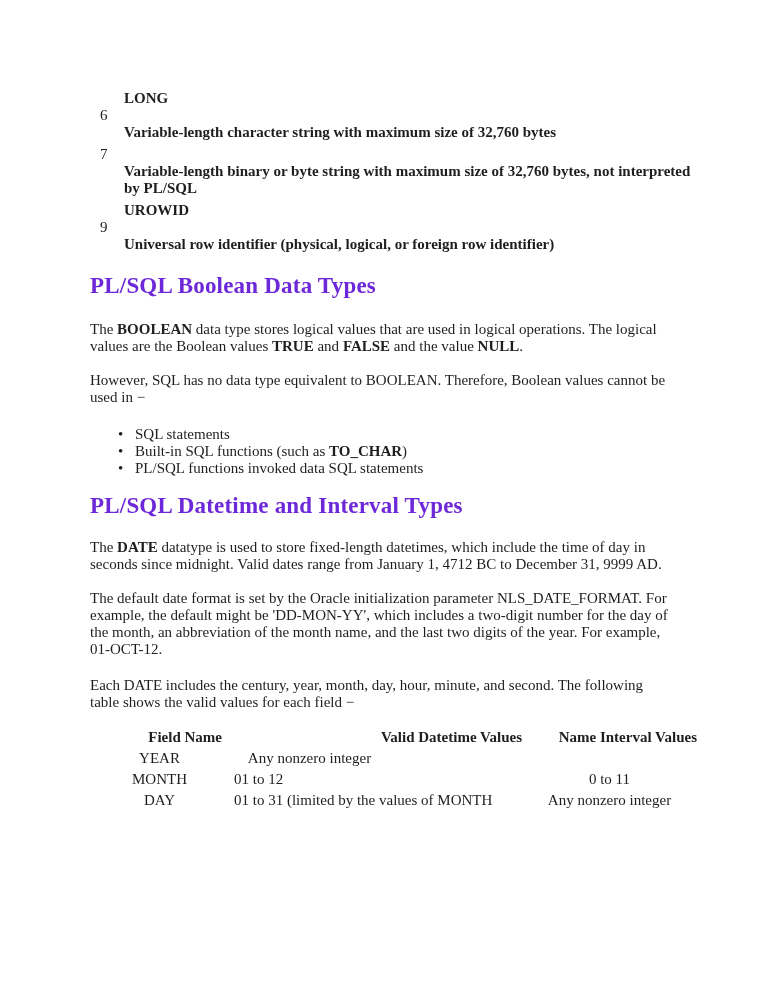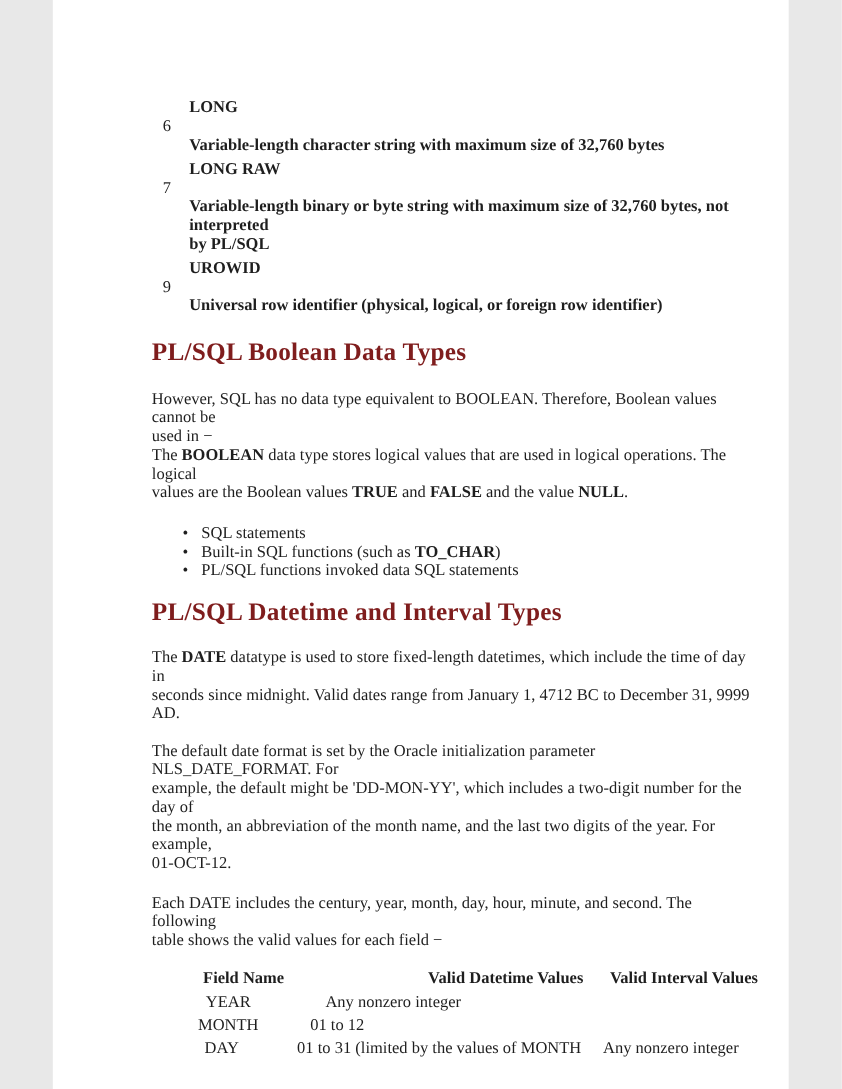--- a/index.html
+++ b/index.html
@@ -1,18 +1,18 @@
 <!DOCTYPE html>
 <html><head>
 <meta charset="utf-8">
 <style>
   html, body { margin: 0; padding: 0; background: #e8e8e8; }
   .page {
     position: relative;
-    width: 669px;
+    width: 765px;
     height: 990px;
     margin: 0 auto;
     background: #ffffff;
     box-sizing: border-box;
     padding: 90px 28px 0 90px;
     font-family: "Liberation Serif", "DejaVu Serif", serif;
     font-size: 15px;
     line-height: 17px;
     color: #1e1e1e;
     overflow: hidden;
@@ -24,21 +24,21 @@
   .def-item.last { margin-bottom: 16px; }
   .def-term { font-weight: 700; margin-left: 34px; }
   .def-num  { margin-left: 10px; }
   .def-desc { margin-left: 34px; font-weight: bold; }
 
   
   h1 {
     font-size: 23px;
     line-height: 26px;
     font-weight: 700;
-    color: #7f1d1d;
+    color: #6d28d9;
     margin: 20px 0 22px 0;
     letter-spacing: 0.2px;
   }
   h1.h-datetime { margin-top: 16px; margin-bottom: 20px; }
 
   
   .para { margin: 0 0 17px 0; }
   .para.tight { margin-bottom: 0; }
   .para.mb19 { margin-bottom: 19px; }
 
@@ -64,40 +64,39 @@
 
   <section class="def-list">
 
     <div class="def-item">
       <div class="def-term">LONG</div>
       <div class="def-num">6</div>
       <div class="def-desc"><span>Variable-length character string with maximum size of 32,760 bytes</span></div>
     </div>
 
     <div class="def-item">
-      <div class="def-term">LONG RAW</div>
       <div class="def-num">7</div>
       <div class="def-desc"><span>Variable-length binary or byte string with maximum size of 32,760 bytes, not interpreted</span><br><span>by PL/SQL</span></div>
     </div>
 
 
     <div class="def-item last">
       <div class="def-term">UROWID</div>
       <div class="def-num">9</div>
       <div class="def-desc"><span>Universal row identifier (physical, logical, or foreign row identifier)</span></div>
     </div>
 
   </section>
 
   <section>
     <h1>PL/SQL Boolean Data Types</h1>
 
+    <p class="para"><span>The </span><b>BOOLEAN</b><span> data type stores logical values that are used in logical operations. The logical</span><br><span>values are the Boolean values </span><b>TRUE</b><span> and </span><b>FALSE</b><span> and the value </span><b>NULL</b><span>.</span></p>
+
     <p class="para tight"><span>However, SQL has no data type equivalent to BOOLEAN. Therefore, Boolean values cannot be</span><br><span>used in −</span></p>
-
-    <p class="para"><span>The </span><b>BOOLEAN</b><span> data type stores logical values that are used in logical operations. The logical</span><br><span>values are the Boolean values </span><b>TRUE</b><span> and </span><b>FALSE</b><span> and the value </span><b>NULL</b><span>.</span></p>
 
     <ul class="bullets">
       <li>
         <span class="dot">•</span>
         <span class="btext"><span>SQL statements</span></span>
       </li>
       <li>
         <span class="dot">•</span>
         <span class="btext"><span>Built-in SQL functions (such as </span><b>TO_CHAR</b><span>)</span></span>
       </li>
@@ -114,29 +113,30 @@
     <p class="para"><span>The </span><b>DATE</b><span> datatype is used to store fixed-length datetimes, which include the time of day in</span><br><span>seconds since midnight. Valid dates range from January 1, 4712 BC to December 31, 9999 AD.</span></p>
 
     <p class="para mb19"><span>The default date format is set by the Oracle initialization parameter NLS_DATE_FORMAT. For</span><br><span>example, the default might be 'DD-MON-YY', which includes a two-digit number for the day of</span><br><span>the month, an abbreviation of the month name, and the last two digits of the year. For example,</span><br><span>01-OCT-12.</span></p>
 
     <p class="para tight"><span>Each DATE includes the century, year, month, day, hour, minute, and second. The following</span><br><span>table shows the valid values for each field −</span></p>
 
     <div class="vtable">
       <div class="trow thead">
         <div class="c1">Field Name</div>
         <div class="c2">Valid Datetime Values</div>
-        <div class="c3">Valid Interval Values</div>
+        <div class="c3">Name Interval Values</div>
       </div>
       <div class="trow">
         <div class="c1">YEAR</div>
         <div class="c3">Any nonzero integer</div>
       </div>
       <div class="trow">
         <div class="c1">MONTH</div>
         <div class="c2">01 to 12</div>
+        <div class="c3">0 to 11</div>
       </div>
       <div class="trow">
         <div class="c1">DAY</div>
         <div class="c2">01 to 31 (limited by the values of MONTH</div>
         <div class="c3">Any nonzero integer</div>
       </div>
     </div>
   </section>
 
 </div>

